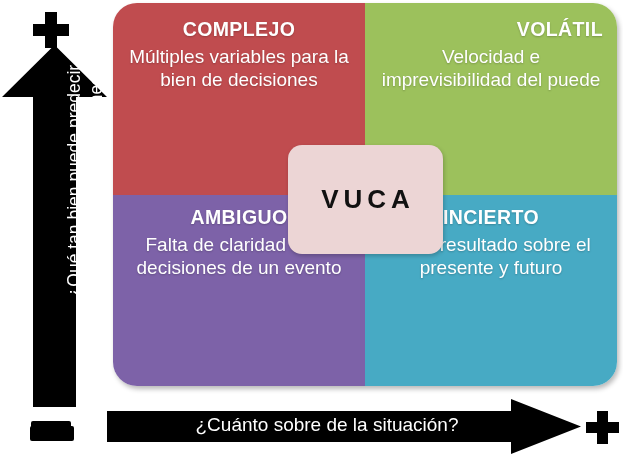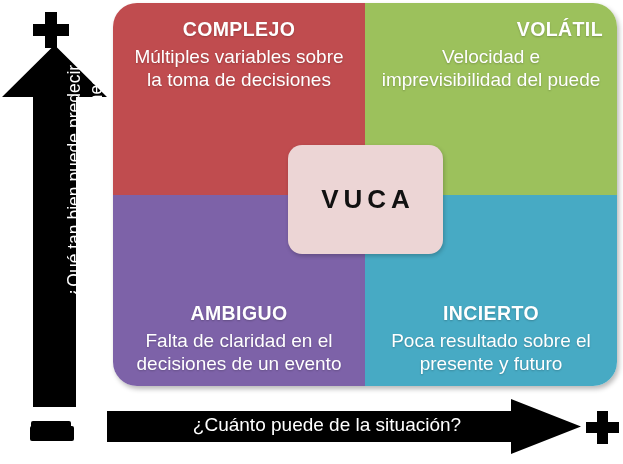--- a/index.html
+++ b/index.html
@@ -38,21 +38,21 @@
     display: flex;
     flex-direction: column;
     align-items: center;
     justify-content: flex-start;
     box-sizing: border-box;
     padding: 10px 14px 8px 14px;
     color: #ffffff;
     text-align: center;
     text-shadow: 0 1px 2px rgba(0,0,0,0.22);
   }
-  .quad.bottom { justify-content: flex-end; padding-bottom: 10px; }
+  .quad.bottom { padding-bottom: 10px; }
   .quad-title {
     font-size: 19.5px;
     font-weight: bold;
     letter-spacing: 0.4px;
     line-height: 1.25;
     margin: 4px 0 5px 0;
   }
   .quad-desc {
     font-size: 19px;
     font-weight: normal;
@@ -168,21 +168,21 @@
 </style>
 </head>
 <body>
 
 <div id="stage" style="background: rgb(255, 255, 255);">
 
   <div id="matrix">
 
     <div class="quad" id="quad-complejo" style="background: rgb(192, 76, 79);">
       <div class="quad-title">COMPLEJO</div>
-      <div class="quad-desc">Múltiples variables sobre la toma de decisiones</div>
+      <div class="quad-desc">Múltiples variables para la bien de decisiones</div>
     </div>
 
     <div class="quad" id="quad-volatil" style="background: rgb(156, 193, 92); align-items: flex-end;">
       <div class="quad-title">VOLÁTIL</div>
       <div class="quad-desc">Velocidad e imprevisibilidad del puede</div>
     </div>
 
     <div class="quad bottom" id="quad-ambiguo" style="background: rgb(125, 98, 168);">
       <div class="quad-title">AMBIGUO</div>
       <div class="quad-desc">Falta de claridad en el decisiones de un evento</div>
@@ -223,15 +223,15 @@
     </svg>
   </div>
 
   <div id="h-plus">
     <div class="plus-shape" style="left:11px; top:0; width:11px; height:33px;"></div>
     <div class="plus-shape" style="left:0; top:11px; width:33px; height:11px;"></div>
   </div>
 
   <div id="h-minus"></div>
 
-  <div id="h-label">¿Cuánto puede de la situación?</div>
+  <div id="h-label">¿Cuánto sobre de la situación?</div>
 
 </div>
 
 </body></html>

